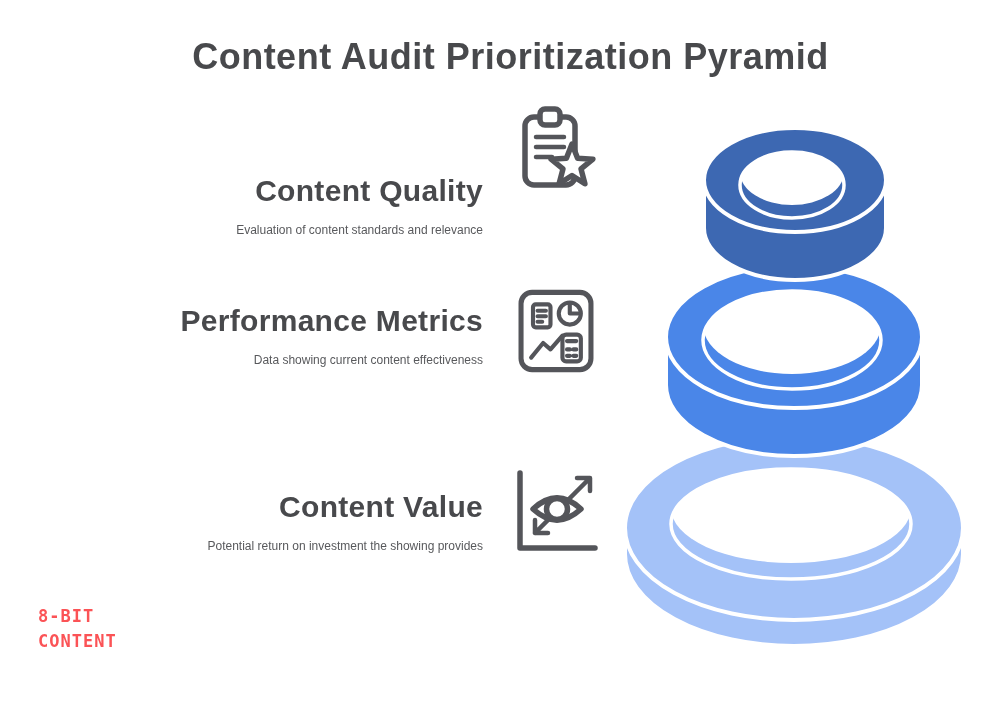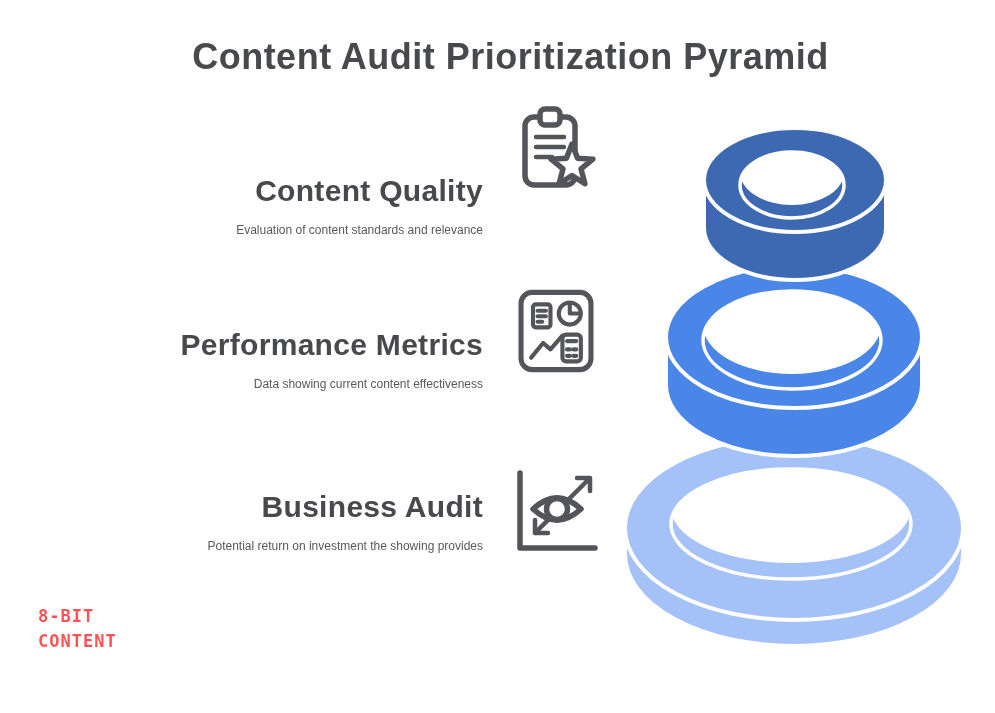--- a/index.html
+++ b/index.html
@@ -3,21 +3,21 @@
 <meta charset="utf-8">
 <style>
   html,body{margin:0;padding:0;background:#ffffff;}
   .canvas{position:relative;width:995px;height:713px;background:#ffffff;overflow:hidden;
           font-family:"Liberation Sans", sans-serif;}
   .title{position:absolute;left:26px;top:36px;width:969px;text-align:center;
          font-size:36px;font-weight:bold;letter-spacing:.5px;color:#48494c;}
   .section{position:absolute;right:512px;width:430px;text-align:right;}
   .section h2{margin:0;font-size:30px;font-weight:bold;letter-spacing:.3px;color:#48494c;}
   .section p{margin:14px 0 0 auto;width:355px;font-size:12px;line-height:1.35;color:#58595c;}
-  .sec-1{top:128px;margin-top:46px;} .sec-2{top:328px;} .sec-3{top:490px;}
+  .sec-1{top:128px;margin-top:46px;} .sec-2{top:304px;} .sec-3{top:490px;}
   .icon{position:absolute;}
   .icon svg{display:block;}
   .icon-1{left:505px;top:103px;width:100px;height:100px;}
   .icon-2{left:510px;top:285px;width:92px;height:92px;}
   .icon-3{left:505px;top:463px;width:100px;height:100px;}
   .icon path,.icon rect,.icon circle,.icon ellipse{fill:none;stroke:#54555a;
         stroke-width:5.5;stroke-linecap:round;stroke-linejoin:round;}
   .icon .thin{stroke-width:4.5;}
   .icon .fillwhite{fill:#ffffff;}
   .rings{position:absolute;left:0;top:0;width:995px;height:713px;}
@@ -58,21 +58,21 @@
       <path class="thin" d="M30 28 H39 M30 34 H39 M30 40 H35"></path>
       <circle class="thin" cx="65" cy="31" r="12"></circle>
       <path class="thin" d="M65 31 V21 M65 31 H74"></path>
       <path class="thin" d="M23 79 L36 63 L44 70 L57 55"></path>
       <rect class="thin" x="57" y="54" width="20" height="29" rx="4"></rect>
       <path class="thin" d="M62 61 H72 M62 70 H65 M69 70 H72 M62 77 H65 M69 77 H72"></path>
     </svg>
   </div>
 
   <div class="section sec-3">
-    <h2>Business Audit</h2>
+    <h2>Content Value</h2>
     <p>Potential return on investment the showing provides</p>
   </div>
   <div class="icon icon-3">
     <svg viewBox="0 0 100 100" width="100" height="100">
       <path d="M15 10 V85 H90"></path>
       <path class="thin" d="M30 70 L84 16 M72 15 H85 V28 M30 57 V70 H43"></path>
       <path class="fillwhite" d="M28 46 Q52 24 76 46 Q52 68 28 46 Z"></path>
       <circle cx="52" cy="46" r="10.5"></circle>
     </svg>
   </div>

